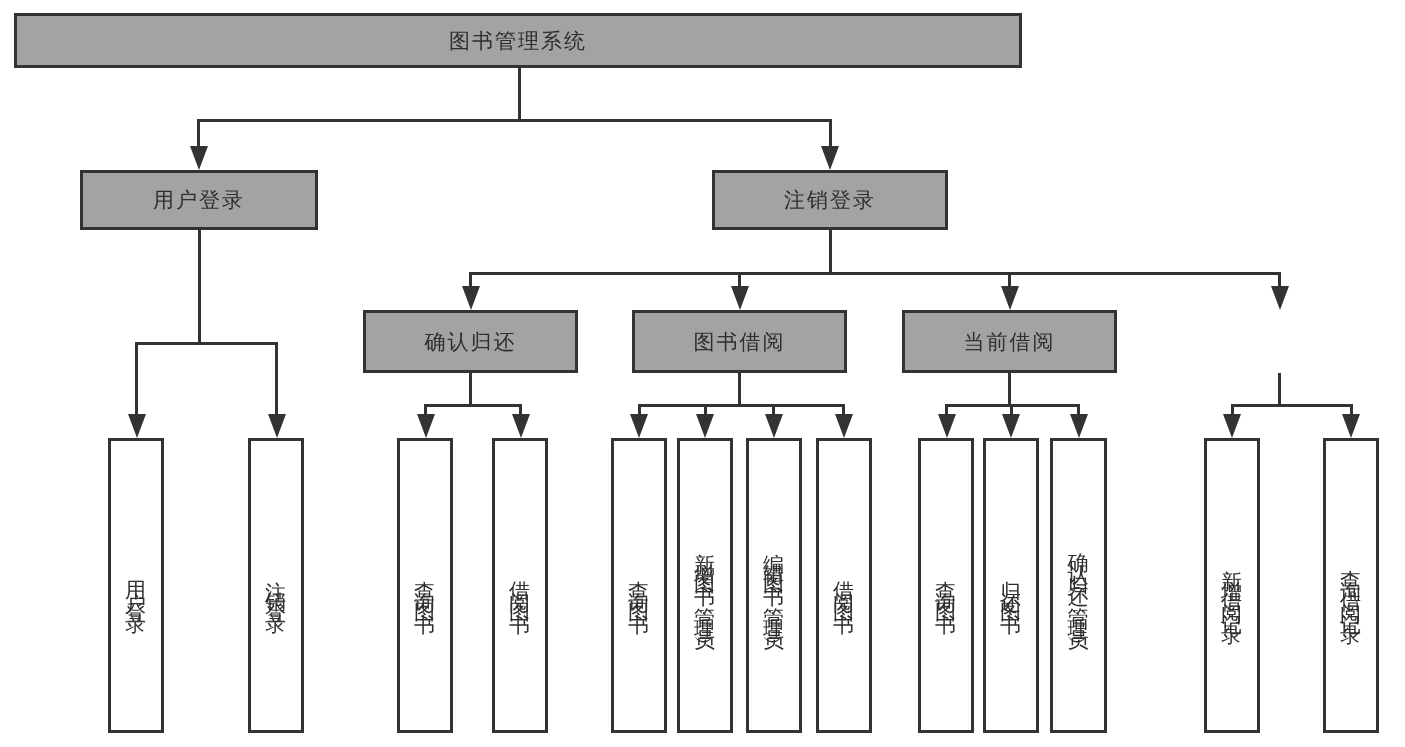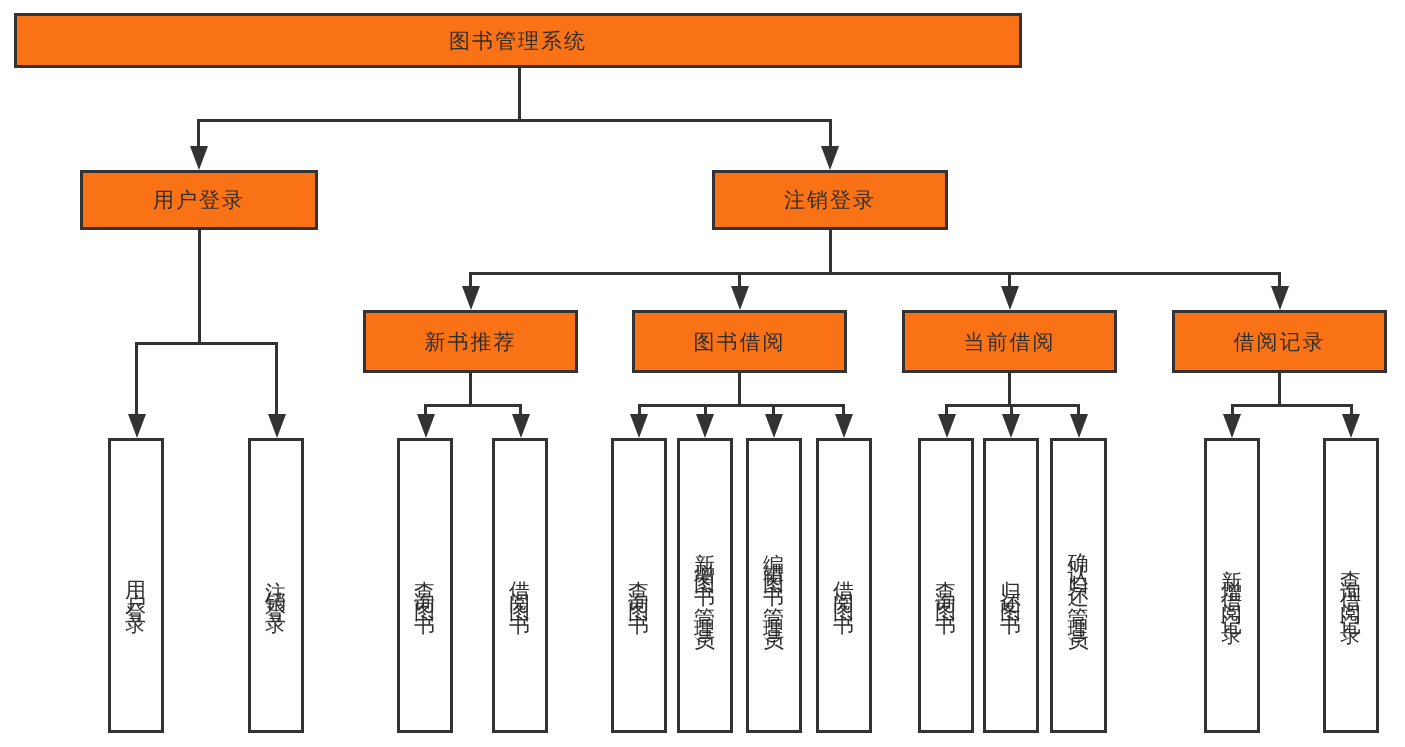--- a/index.html
+++ b/index.html
@@ -9,21 +9,21 @@
     --background:#ffffff;
   }
   html,body{margin:0;padding:0;}
   body{background:#fff;font-family:"Liberation Sans",sans-serif;}
   #canvas{
     position:relative;width:1405px;height:747px;
     background:var(--background);overflow:hidden;
   }
   .box{
     position:absolute;box-sizing:border-box;
-    border:3px solid var(--line);background:#f97316;
+    border:3px solid var(--line);background:#a3a3a3;
     display:flex;align-items:center;justify-content:center;
     color:var(--text);font-size:21px;letter-spacing:2px;
   }
   .leaf{
     position:absolute;box-sizing:border-box;
     border:3px solid var(--line);background:#fff;
     display:flex;align-items:center;justify-content:center;
     color:var(--text);
   }
   .leaf .vtext{
@@ -74,24 +74,23 @@
   <div class="hline" style="left:469px;top:272px;width:812px;"></div>
   <div class="vline" style="left:469px;top:272px;height:18px;"></div>
   <div class="vline" style="left:738px;top:272px;height:18px;"></div>
   <div class="vline" style="left:1008px;top:272px;height:18px;"></div>
   <div class="vline" style="left:1278px;top:272px;height:18px;"></div>
   <div class="arrow" style="left:462px;top:286px;"></div>
   <div class="arrow" style="left:731px;top:286px;"></div>
   <div class="arrow" style="left:1001px;top:286px;"></div>
   <div class="arrow" style="left:1271px;top:286px;"></div>
 
-  <div class="box" style="left:363px;top:310px;width:215px;height:63px;">新书推荐</div>
+  <div class="box" style="left:363px;top:310px;width:215px;height:63px;">确认归还</div>
   <div class="box" style="left:902px;top:310px;width:215px;height:63px;">当前借阅</div>
   <div class="box" style="left:632px;top:310px;width:215px;height:63px;">图书借阅</div>
-  <div class="box" style="left:1172px;top:310px;width:215px;height:63px;">借阅记录</div>
 
   <div class="vline" style="left:469px;top:373px;height:34px;"></div>
   <div class="hline" style="left:424px;top:404px;width:98px;"></div>
   <div class="vline" style="left:424px;top:404px;height:16px;"></div>
   <div class="vline" style="left:519px;top:404px;height:16px;"></div>
   <div class="arrow" style="left:417px;top:414px;"></div>
   <div class="arrow" style="left:512px;top:414px;"></div>
 
   <div class="vline" style="left:738px;top:373px;height:34px;"></div>
   <div class="hline" style="left:638px;top:404px;width:207px;"></div>

